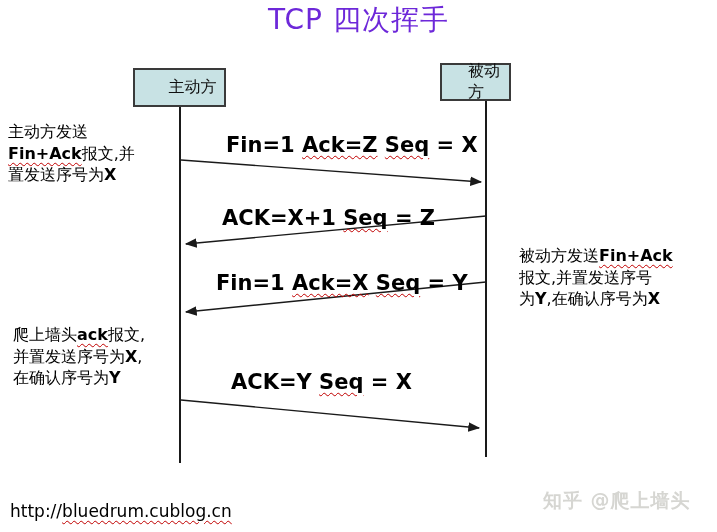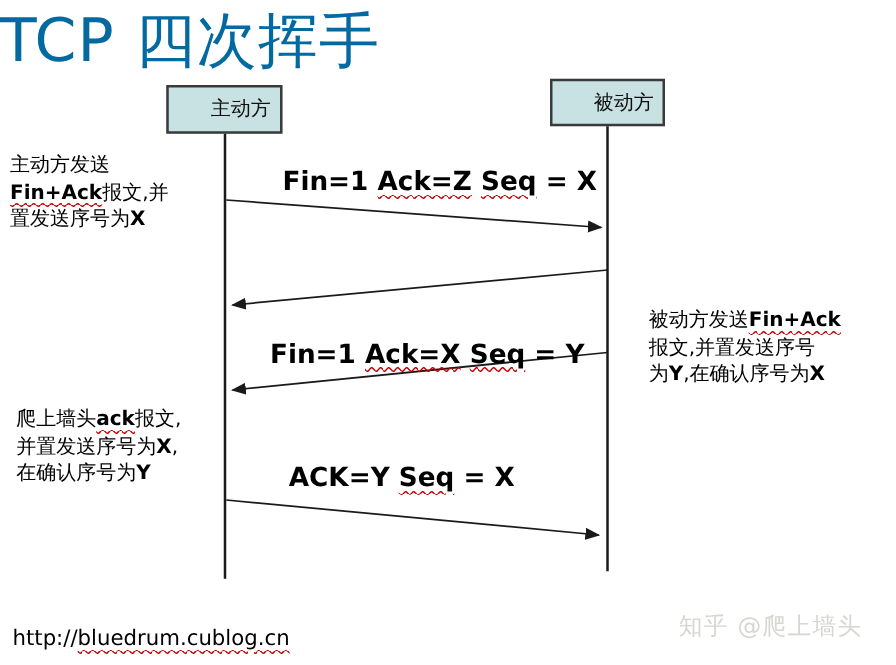--- a/index.html
+++ b/index.html
@@ -1,31 +1,31 @@
 <!DOCTYPE html>
 <html><head>
 <meta charset="utf-8">
 <style>
   html,body { margin:0; padding:0; background:#ffffff; }
   .canvas {
     position:relative; width:717px; height:532px; background:#ffffff;
     font-family:"DejaVu Sans","Liberation Sans",sans-serif; color:#000; overflow:hidden;
   }
   .title {
-    position:absolute; top:1px; left:0; width:100%; text-align:left;
-    font-size:48px; font-weight:normal; letter-spacing:1px; color:#0369a1;
+    position:absolute; top:1px; left:0; width:100%; text-align:center;
+    font-size:28px; font-weight:normal; letter-spacing:1px; color:#6d28d9;
   }
   .actor {
     position:absolute; box-sizing:border-box;
     background:#c8e2e4; border:2px solid #3a3a3a;
     display:flex; align-items:center; justify-content:center;
     font-size:16px; color:#101010;padding-left:26px;
   }
   .actor-left  { left:133px; top:68px; width:93px; height:39px; }
-  .actor-right { left:440px; top:63px; width:92px; height:38px; }
+  .actor-right { left:440px; top:63px; width:71px; height:38px; }
   .lines-svg { position:absolute; left:0; top:0; width:717px; height:532px; }
   .msg-label {
     position:absolute; font-size:21px; font-weight:bold; white-space:nowrap; color:#000;
   }
   .msg-1 { left:226px; top:133px; }
   .msg-2 { left:222px; top:206px; }
   .msg-3 { left:216px; top:271px; }
   .msg-4 { left:231px; top:370px; }
   .note {
     position:absolute; font-size:16px; line-height:21.5px; white-space:nowrap; color:#000;
@@ -40,21 +40,21 @@
     text-decoration-style:wavy;
     text-decoration-color:#c00000;
     text-decoration-thickness:1px;
     text-underline-offset:3px;
   }
   .footer {
     position:absolute; left:10px; top:501px; font-size:17px; font-weight:normal; color:#000;
   }
   .watermark {
     position:absolute; left:543px; top:488px; font-size:19px; color:#d6d6d2;
-    font-weight:normal; letter-spacing:1px;
+    font-weight:bold; letter-spacing:1px;
   }
 </style>
 </head>
 <body>
 
 <div class="canvas">
 
   <div class="title">TCP 四次挥手</div>
 
   <div class="actor actor-left">
@@ -74,20 +74,23 @@
     <line x1="486" y1="101" x2="486" y2="457" stroke="#1a1a1a" stroke-width="2"></line>
     <line x1="181" y1="160" x2="481" y2="182" stroke="#1a1a1a" stroke-width="1.4" marker-end="url(#arrowhead)"></line>
     <line x1="486" y1="216" x2="186" y2="244" stroke="#1a1a1a" stroke-width="1.4" marker-end="url(#arrowhead)"></line>
     <line x1="486" y1="282" x2="186" y2="312" stroke="#1a1a1a" stroke-width="1.4" marker-end="url(#arrowhead)"></line>
     <line x1="181" y1="400" x2="479" y2="428" stroke="#1a1a1a" stroke-width="1.4" marker-end="url(#arrowhead)"></line>
   </svg>
 
   <div class="msg-label msg-1">
       <div><span>Fin=1 </span><span class="wavy">Ack=Z</span><span> </span><span class="wavy">Seq</span><span> = X</span></div>
     </div>
+  <div class="msg-label msg-2">
+      <div><span>ACK=X+1 </span><span class="wavy">Seq</span><span> = Z</span></div>
+    </div>
   <div class="msg-label msg-3">
       <div><span>Fin=1 </span><span class="wavy">Ack=X</span><span> </span><span class="wavy">Seq</span><span> = Y</span></div>
     </div>
   <div class="msg-label msg-4">
       <div><span>ACK=Y </span><span class="wavy">Seq</span><span> = X</span></div>
     </div>
 
   <div class="note note-left-1">
       <div><span>主动方发送</span></div>
       <div><span class="b wavy">Fin+Ack</span><span>报文,并</span></div>

